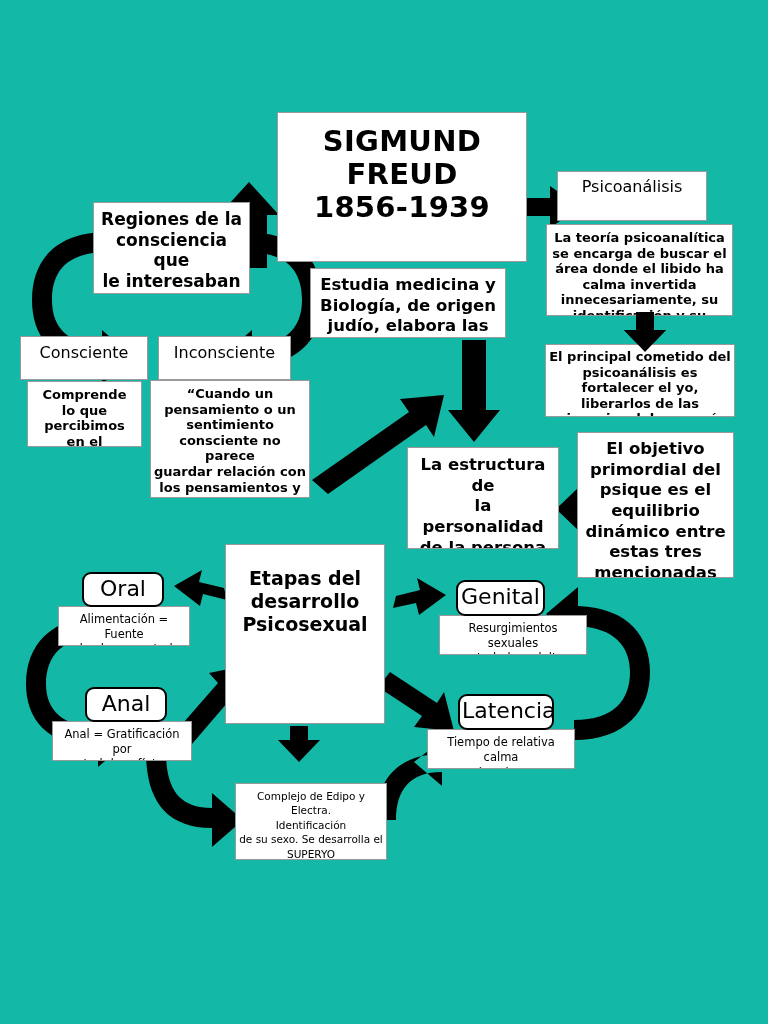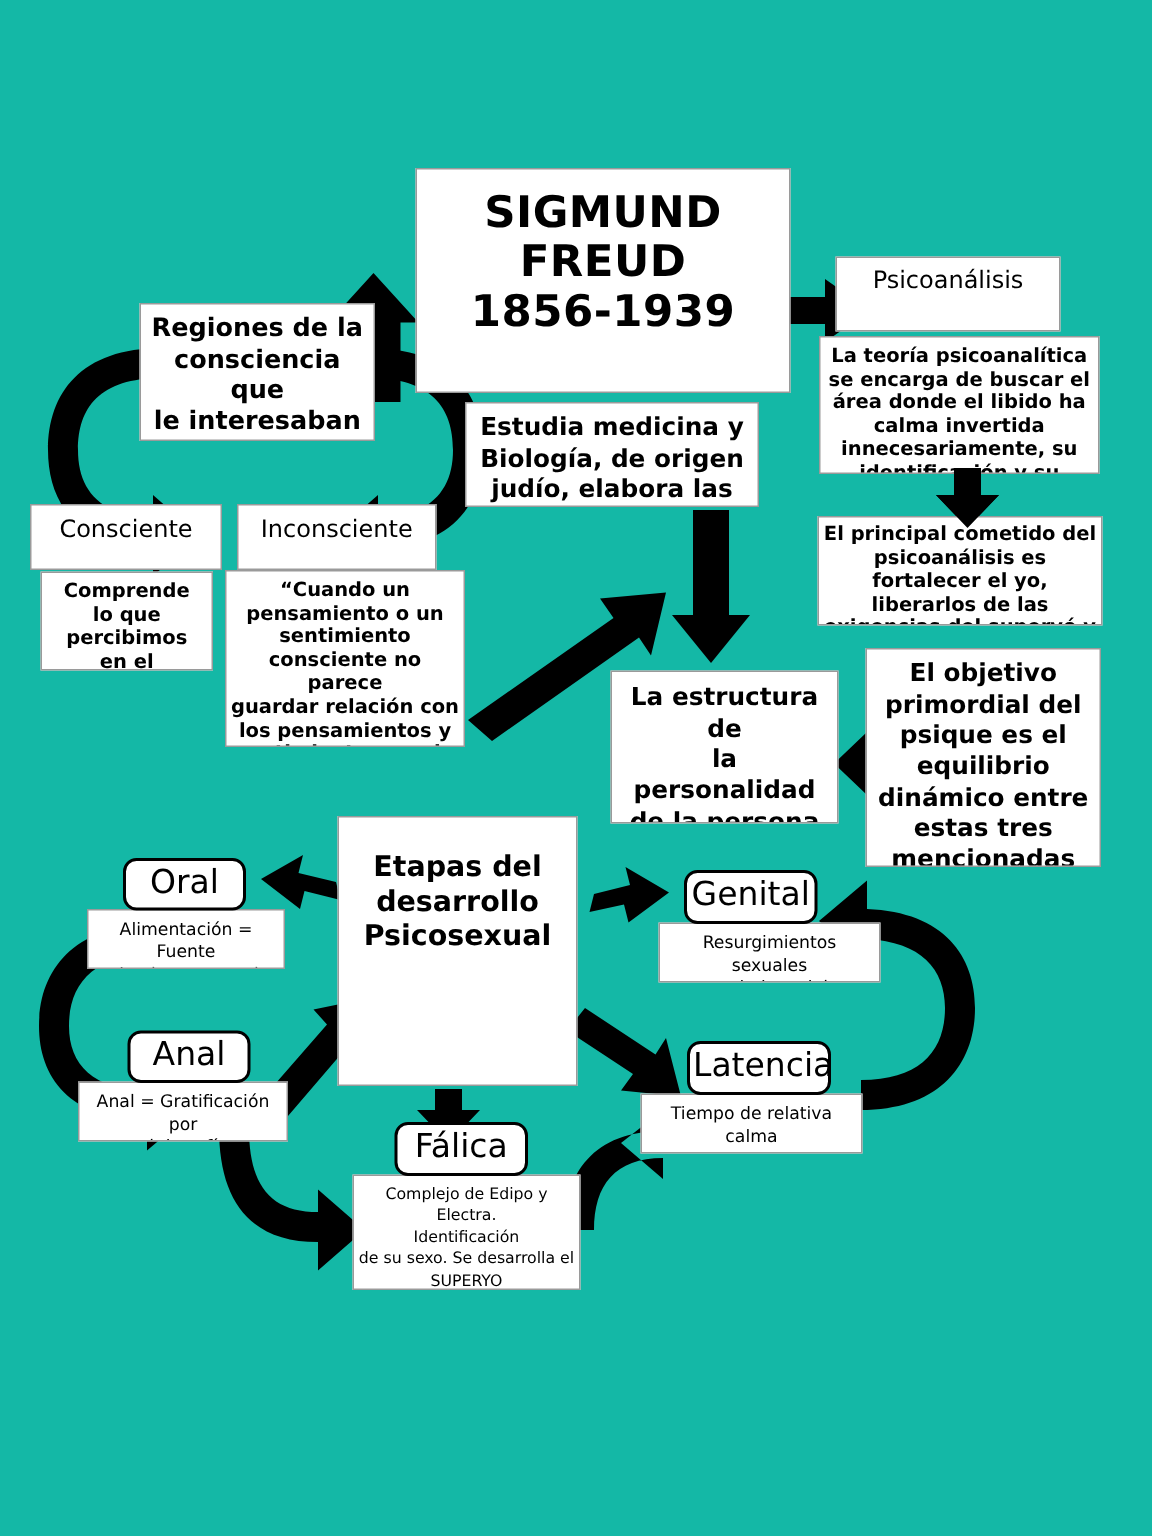--- a/index.html
+++ b/index.html
@@ -327,23 +327,20 @@
   </div>
 
   <div class="box rounded" style="left:85px; top:687px; width:82px; height:35px; padding:3px 2px 0 2px; z-index:7;">
     <span class="txt t-stage">Anal</span>
   </div>
   <div class="box" style="left:52px; top:721px; width:140px; height:40px; padding:5px 3px 0 3px;">
     <span class="txt t-bodyn">Anal = Gratificación por
 control de esfínteres</span>
   </div>
 
-  <div class="box rounded" style="left:263px; top:748px; width:89px; height:36px; padding:3px 2px 0 2px; z-index:7;">
-    <span class="txt t-stage">Fálica</span>
-  </div>
   <div class="box" style="left:235px; top:783px; width:152px; height:77px; padding:5px 3px 0 3px;">
     <span class="txt t-bodys">Complejo de Edipo y Electra.
 Identificación
 de su sexo. Se desarrolla el
 SUPERYO
 Gratificación Genital</span>
   </div>
 
   <div class="box rounded" style="left:458px; top:694px; width:96px; height:36px; padding:3px 2px 0 2px; z-index:7;">
     <span class="txt t-stage">Latencia</span>

